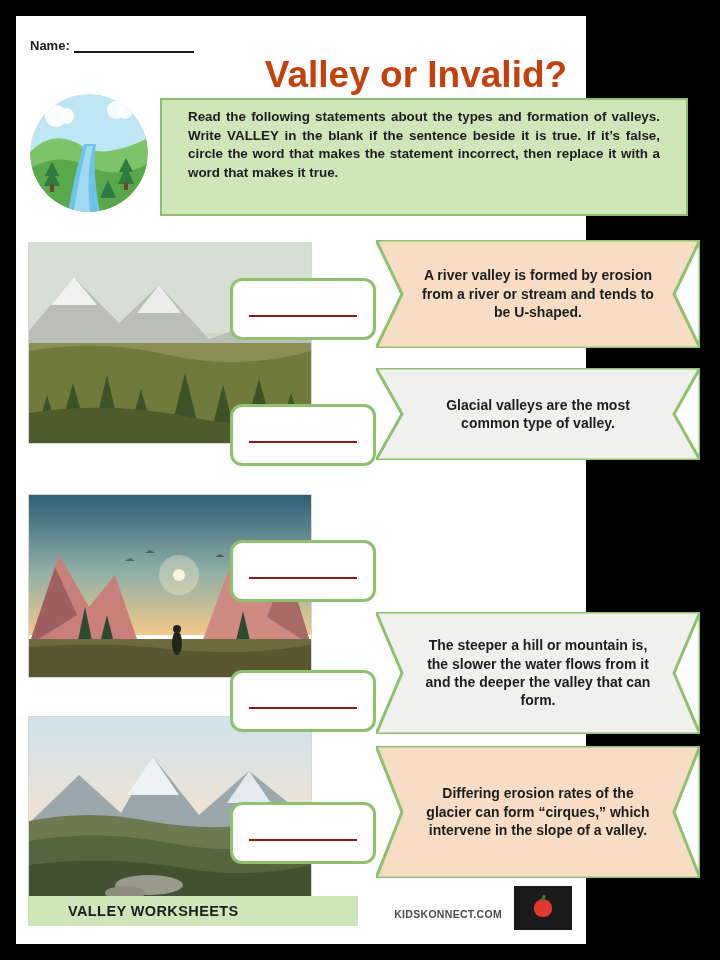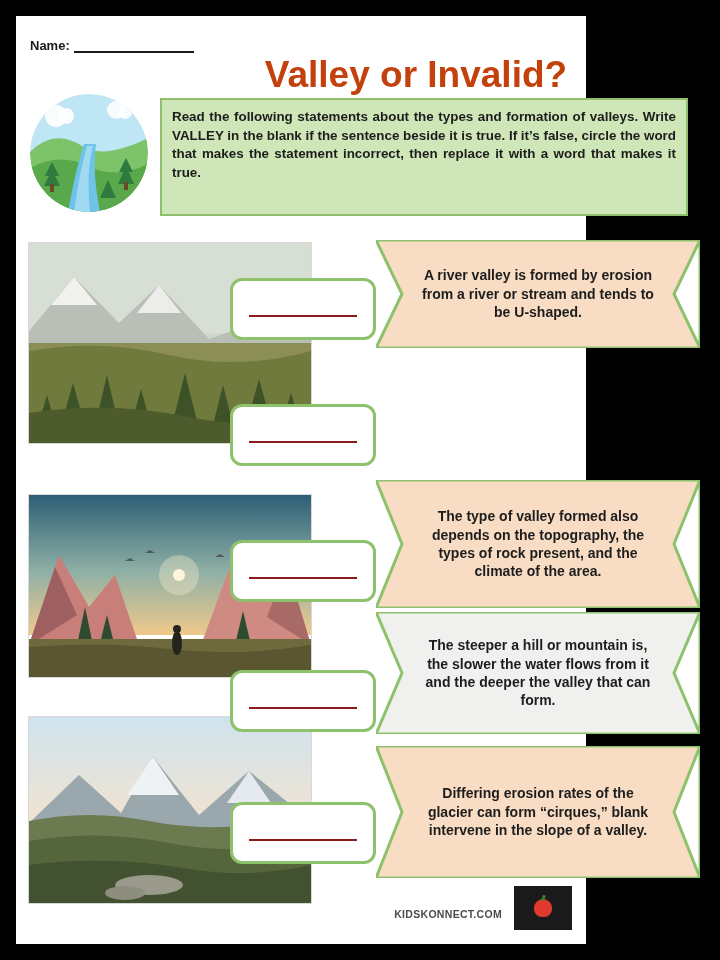--- a/index.html
+++ b/index.html
@@ -38,21 +38,21 @@
     width:118px;height:118px;border-radius:50%;
     overflow:hidden;
   }
   
   .instructions{
     position:absolute;left:144px;top:82px;
     width:528px;height:118px;
     background:#cfe6b8;
     border:2px solid #8fbf6a;
     box-sizing:border-box;
-    padding:8px 10px;
+    padding:8px 26px;
     font-size:13.4px;font-weight:bold;color:#1d1d1d;
     line-height:1.38;
     text-align:justify;
   }
   
   .photo{
     position:absolute;left:12px;
     width:282px;
     border:1px solid #d8d8d8;
     overflow:hidden;
@@ -255,43 +255,44 @@
   </div>
 
   <div class="banner" style="top:224px;height:108px;">
     <svg class="ribbon-bg" viewBox="0 0 324 108" preserveAspectRatio="none">
       <polygon points="0,0 324,0 324,108 0,108 26,54" fill="#f8ddc4" stroke="#8ec16c" stroke-width="3"></polygon>
       <polygon points="324,0 298,54 324,108" fill="#ffffff" stroke="#8ec16c" stroke-width="3"></polygon>
     </svg>
     <span class="btext">A river valley is formed by erosion from a river or stream and tends to be U-shaped.</span>
   </div>
 
-
-  <div class="banner" style="top:464px;height:128px;">
-    <svg class="ribbon-bg" viewBox="0 0 324 128" preserveAspectRatio="none">
-      <polygon points="0,0 324,0 324,128 0,128 26,64" fill="#f8ddc4" stroke="#8ec16c" stroke-width="3"></polygon>
-      <polygon points="324,0 298,64 324,128" fill="#ffffff" stroke="#8ec16c" stroke-width="3"></polygon>
-    </svg>
-    <span class="btext">The type of valley formed also depends on the topography, the types of rock present, and the climate of the area.</span>
-  </div>
+  <div class="banner" style="top:352px;height:92px;">
+    <svg class="ribbon-bg" viewBox="0 0 324 92" preserveAspectRatio="none">
+      <polygon points="0,0 324,0 324,92 0,92 26,46" fill="#f0f0ee" stroke="#8ec16c" stroke-width="3"></polygon>
+      <polygon points="324,0 298,46 324,92" fill="#ffffff" stroke="#8ec16c" stroke-width="3"></polygon>
+    </svg>
+    <span class="btext">Glacial valleys are the most common type of valley.</span>
+  </div>
+
 
   <div class="banner" style="top:596px;height:122px;">
     <svg class="ribbon-bg" viewBox="0 0 324 122" preserveAspectRatio="none">
       <polygon points="0,0 324,0 324,122 0,122 26,61" fill="#f0f0ee" stroke="#8ec16c" stroke-width="3"></polygon>
       <polygon points="324,0 298,61 324,122" fill="#ffffff" stroke="#8ec16c" stroke-width="3"></polygon>
     </svg>
     <span class="btext">The steeper a hill or mountain is, the slower the water flows from it and the deeper the valley that can form.</span>
   </div>
 
   <div class="banner" style="top:730px;height:132px;">
     <svg class="ribbon-bg" viewBox="0 0 324 132" preserveAspectRatio="none">
       <polygon points="0,0 324,0 324,132 0,132 26,66" fill="#f8ddc4" stroke="#8ec16c" stroke-width="3"></polygon>
       <polygon points="324,0 298,66 324,132" fill="#ffffff" stroke="#8ec16c" stroke-width="3"></polygon>
     </svg>
-    <span class="btext">Differing erosion rates of the glacier can form “cirques,” blank intervene in the slope of a valley.</span>
-  </div>
-
+    <span class="btext">Differing erosion rates of the glacier can form “cirques,” which intervene in the slope of a valley.</span>
+  </div>
+
+  <div class="footer-bar">VALLEY WORKSHEETS</div>
   <div class="footer-brand">KIDSKONNECT.COM</div>
   <div class="footer-logo">
     <span class="apple"></span>
   </div>
 
 </div>
 
 </body></html>

